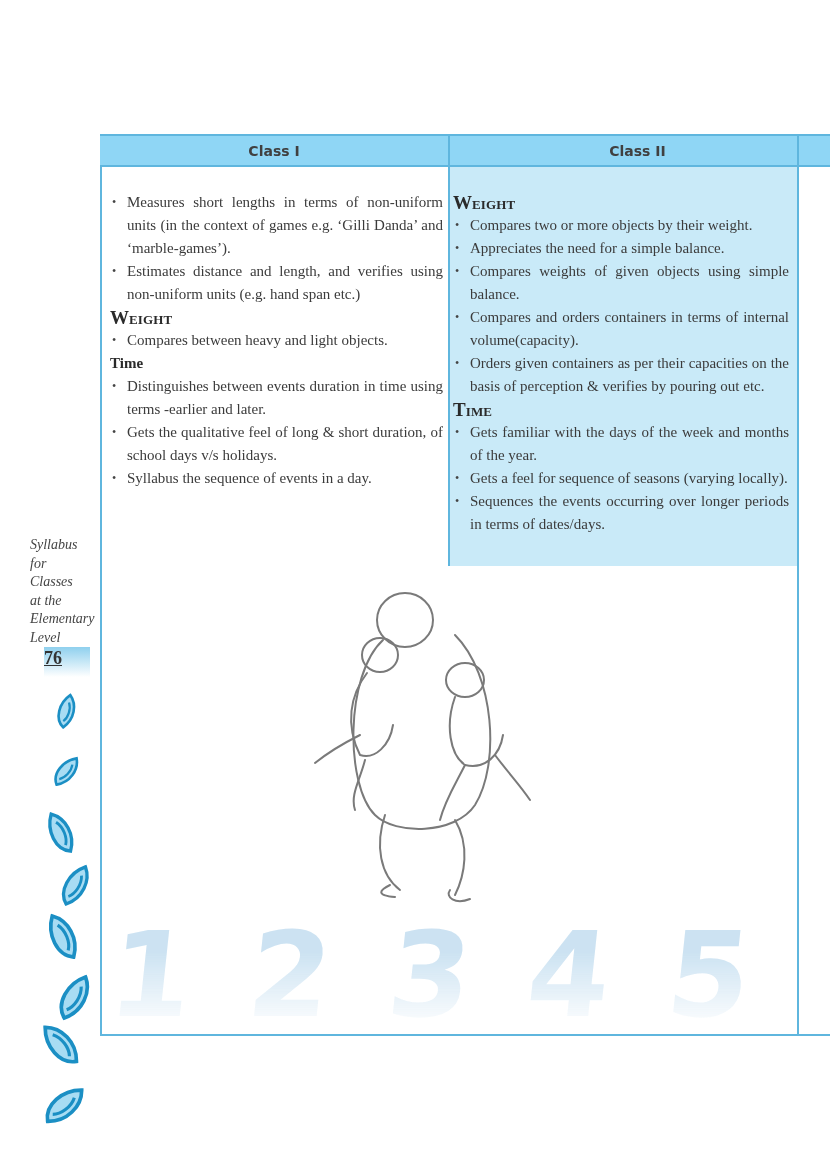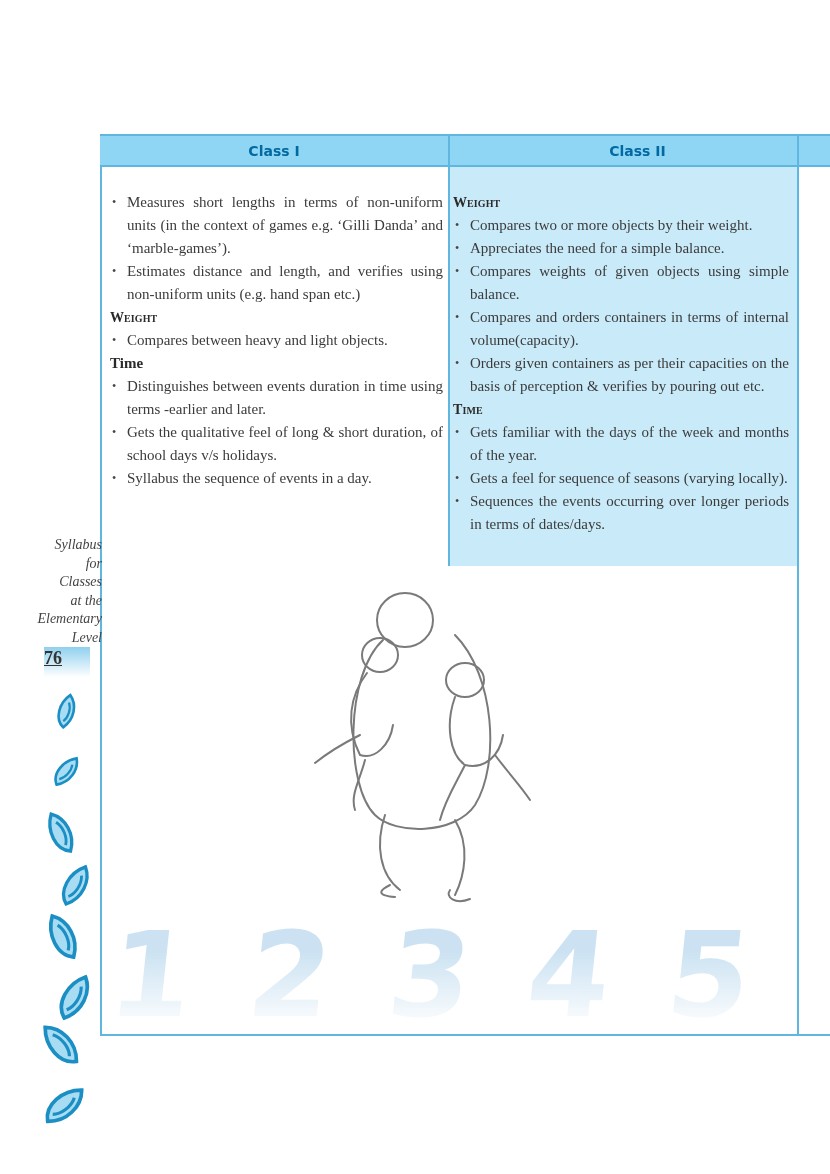--- a/index.html
+++ b/index.html
@@ -19,49 +19,49 @@
     position: absolute; left: 100px; top: 134px; width: 730px; height: 33px;
     background: #8fd6f5;
     border-top: 2px solid #5fb6de;
     border-bottom: 2px solid #5fb6de;
     box-sizing: border-box;
   }
   .header-cell {
     position: absolute; top: 0; height: 29px; line-height: 30px;
     text-align: center;
     font-family: "DejaVu Sans", "Liberation Sans", sans-serif;
-    font-weight: bold; font-size: 14px; color: #0369a1;
+    font-weight: bold; font-size: 14px; color: #404040;
   }
   .col-divider {
     position: absolute; width: 2px; background: #5fb6de;
   }
   .col2-bg {
     position: absolute; left: 450px; top: 167px; width: 347px; height: 399px;
     background: #c9eaf8;
   }
   .col {
     position: absolute; font-size: 15px; line-height: 23px; color: #3b3b3b;
   }
   .col1 { left: 110px; top: 191px; width: 333px; }
   .col2 { left: 453px; top: 191px; width: 336px; }
   .heading-sc {
-    font-weight: bold; font-variant: small-caps; font-size: 14px; color: #2a2a2a;
+    font-weight: bold; font-variant: small-caps; font-size: 19px; color: #2a2a2a;
     letter-spacing: 0.1px;
   }
   .heading-plain { font-weight: bold; font-size: 15px; color: #2a2a2a; }
   ul { list-style: none; margin: 0; padding: 0; }
   li {
     position: relative; padding-left: 17px; text-align: justify;
   }
   li::before {
     content: "\2022"; position: absolute; left: 2px; top: 0; font-size: 12px; color: #444;
   }
   .side-text {
     position: absolute; left: 30px; top: 536px; width: 72px;
-    text-align: right; font-style: italic; font-size: 14px; line-height: 18.5px; color: #444;
+    text-align: left; font-style: italic; font-size: 14px; line-height: 18.5px; color: #444;
   }
   .page-num {
     position: absolute; left: 44px; top: 647px; width: 46px; height: 30px;
     background: linear-gradient(#8fd0ee, #ffffff);
     text-align: left; font-weight: bold; font-size: 18px; line-height: 22px; color: #333; text-decoration: underline;
   }
   .illustration { position: absolute; left: 305px; top: 585px; width: 245px; height: 335px; }
   .numbers {
     position: absolute; left: 110px; top: 915px; width: 640px; height: 115px;
     display: flex; justify-content: space-between; align-items: flex-end;

